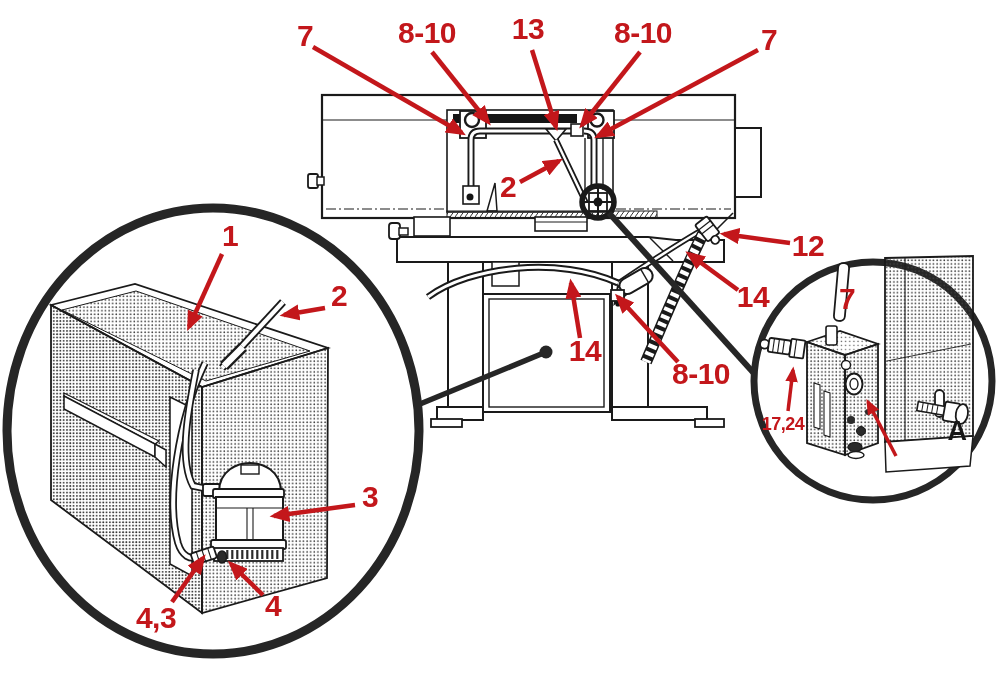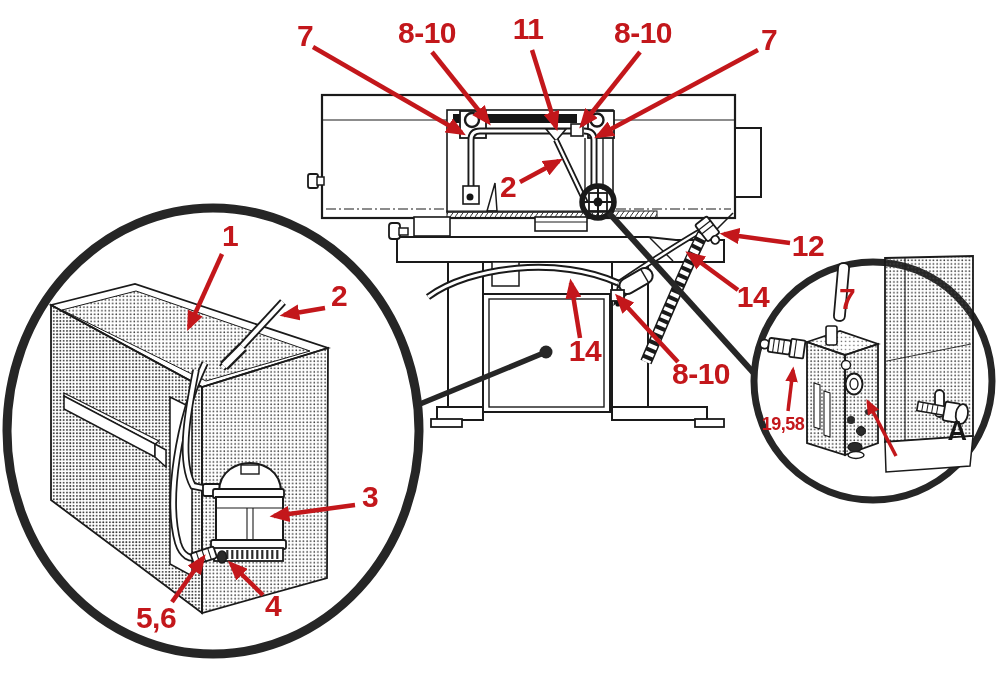--- a/index.html
+++ b/index.html
@@ -287,30 +287,30 @@
     <line x1="355" y1="505" x2="274" y2="516" marker-end="url(#arr)"></line>
     <line x1="263" y1="595" x2="231" y2="564" marker-end="url(#arr)"></line>
     <line x1="172" y1="602" x2="203" y2="558" marker-end="url(#arr)"></line>
     <line x1="788" y1="411" x2="793" y2="370" marker-end="url(#arr)" stroke-width="3.5"></line>
     <line x1="896" y1="456" x2="868" y2="402" marker-end="url(#arr)" stroke-width="3.5"></line>
   </g>
 </svg>
 
 <div class="callout" style="left:305px;top:36px">7</div>
 <div class="callout" style="left:427px;top:33px">8-10</div>
-<div class="callout" style="left:528px;top:29px">11</div>
+<div class="callout" style="left:528px;top:29px">13</div>
 <div class="callout" style="left:643px;top:33px">8-10</div>
 <div class="callout" style="left:769px;top:40px">7</div>
 <div class="callout" style="left:508px;top:187px">2</div>
 <div class="callout" style="left:808px;top:246px">12</div>
 <div class="callout" style="left:753px;top:297px">14</div>
 <div class="callout" style="left:585px;top:351px">14</div>
 <div class="callout" style="left:701px;top:374px">8-10</div>
 <div class="callout" style="left:230px;top:236px">1</div>
 <div class="callout" style="left:339px;top:296px">2</div>
 <div class="callout" style="left:370px;top:497px">3</div>
 <div class="callout" style="left:273px;top:606px">4</div>
-<div class="callout" style="left:156px;top:618px">5,6</div>
+<div class="callout" style="left:156px;top:618px">4,3</div>
 <div class="callout" style="left:847px;top:299px">7</div>
-<div class="callout sm" style="left:783px;top:424px">19,58</div>
+<div class="callout sm" style="left:783px;top:424px">17,24</div>
 <div class="callout dark" style="left:957px;top:431px">A</div>
 
 </div>
 
 </body></html>

